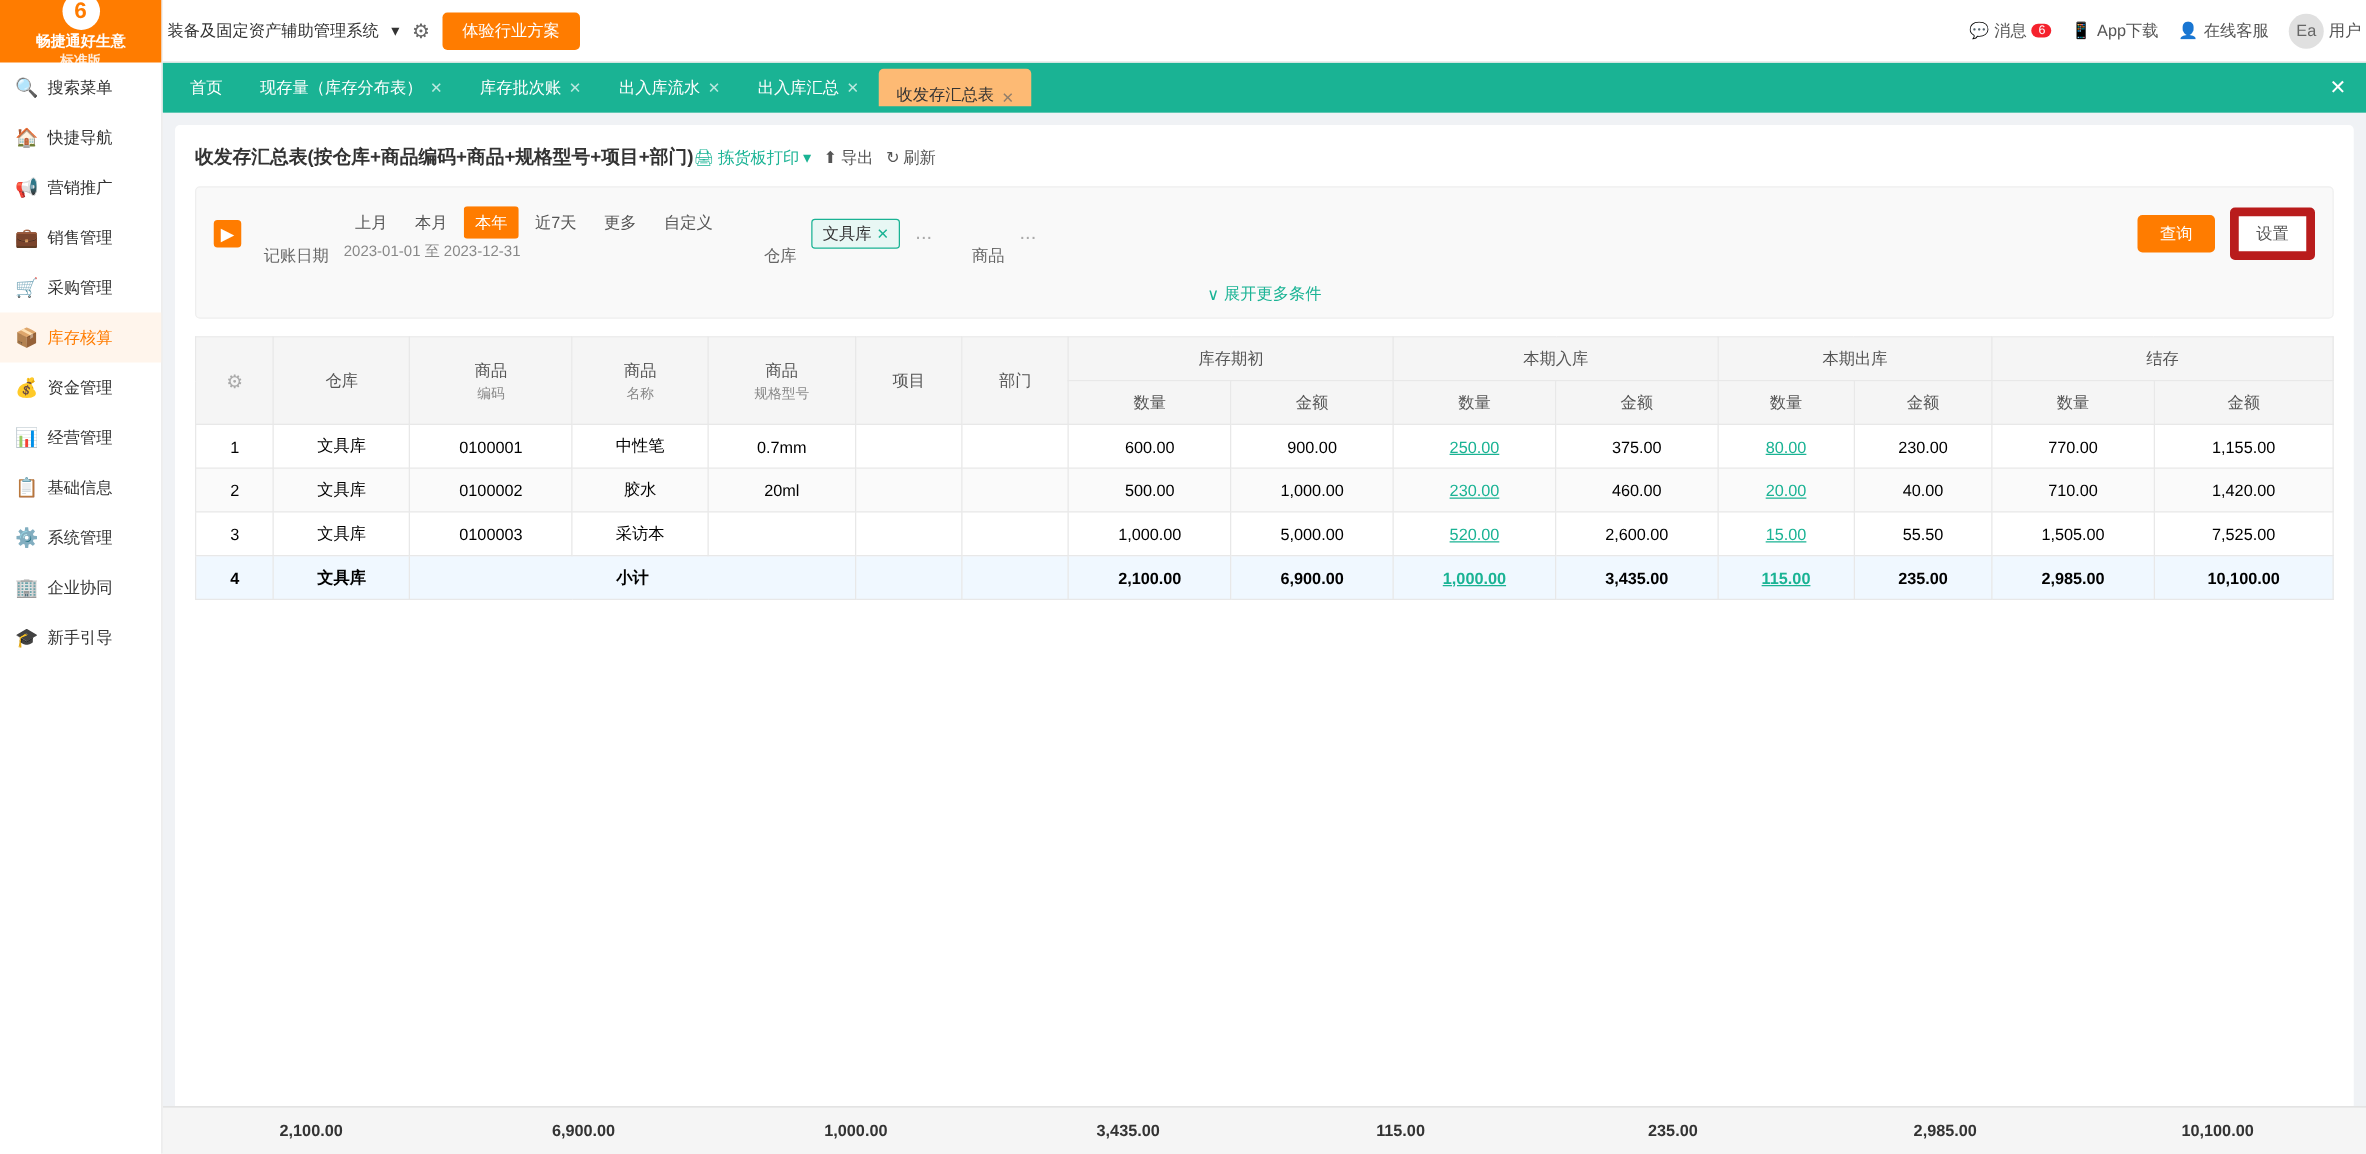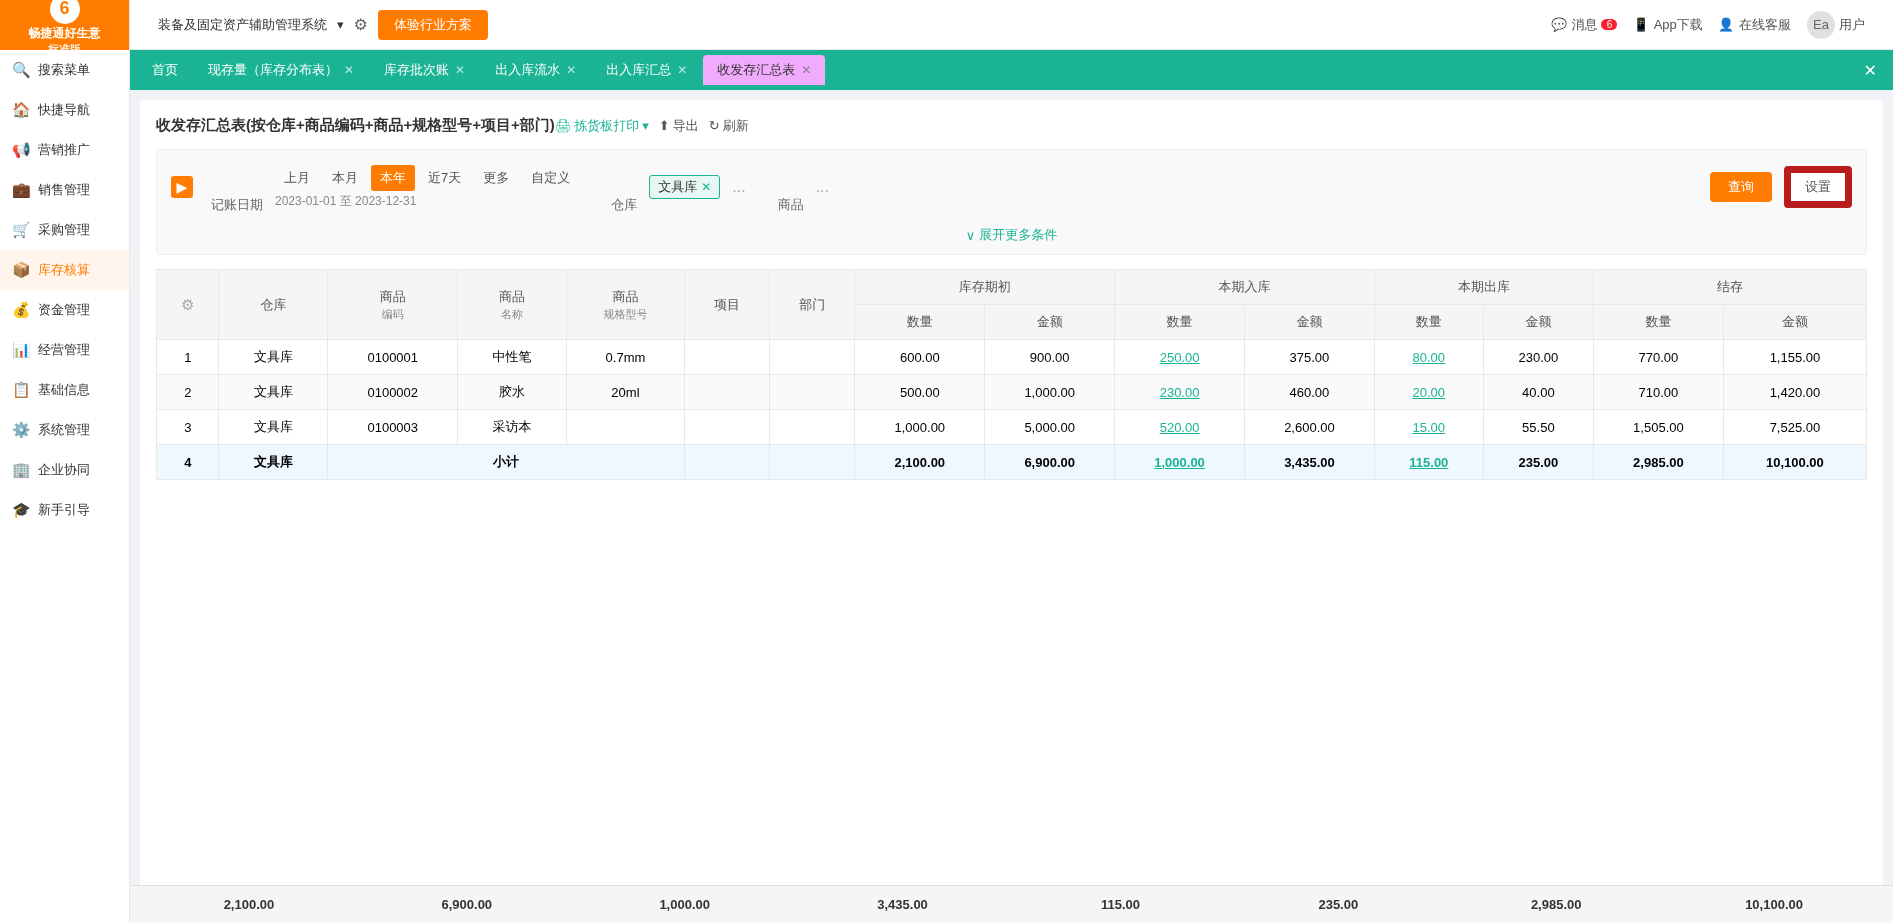--- a/index.html
+++ b/index.html
@@ -20,21 +20,21 @@
       transition: background 0.2s;
     }
     .sidebar-item.active { background: #fff5ec; color: #ff7c00; }
     .sidebar-item .icon { width: 20px; height: 20px; margin-right: 6px; display: flex; align-items: center; justify-content: center; font-size: 15px; }
     .sidebar-item .label { font-size: 13px; }
 
     
     .topbar {
       position: fixed; left: 130px; top: 0; right: 0; height: 50px;
       background: #fff; border-bottom: 1px solid #e8e8e8; display: flex; align-items: center;
-      padding: 0 28px; z-index: 99; justify-content: space-between;
+      padding: 0 4px; z-index: 99; justify-content: space-between;
     }
     .topbar-left { display: flex; align-items: center; gap: 10px; }
     .topbar-title { font-size: 13px; color: #333; }
     .topbar-dropdown { display: flex; align-items: center; gap: 4px; cursor: pointer; color: #333; }
     .topbar-gear { font-size: 16px; color: #666; cursor: pointer; }
     .btn-orange {
       background: #ff7c00; color: #fff; border: none; border-radius: 4px;
       padding: 6px 16px; cursor: pointer; font-size: 13px;
     }
     .topbar-right { display: flex; align-items: center; gap: 16px; color: #555; }
@@ -45,21 +45,21 @@
     
     .tabbar {
       position: fixed; left: 130px; top: 50px; right: 0; height: 40px;
       background: #1ab394; display: flex; align-items: center; padding: 0 8px; z-index: 98;
       gap: 2px;
     }
     .tab {
       height: 30px; display: flex; align-items: center; padding: 0 14px; cursor: pointer;
       color: #fff; border-radius: 4px 4px 0 0; font-size: 13px; gap: 6px; white-space: nowrap;
     }
-    .tab.active { background: #f0abfc; color: #333; }
+    .tab.active { background: #fdba74; color: #333; align-items: flex-end; }
     .tab .close { font-size: 12px; opacity: 0.7; cursor: pointer; }
     .tab.active .close { color: #666; }
     .tab-close-main { position: absolute; right: 16px; color: #fff; font-size: 16px; cursor: pointer; }
 
     
     .main-content {
       position: fixed; left: 130px; top: 90px; right: 0; bottom: 0;
       background: #f0f2f5; overflow: auto;
     }
     .page-container {

